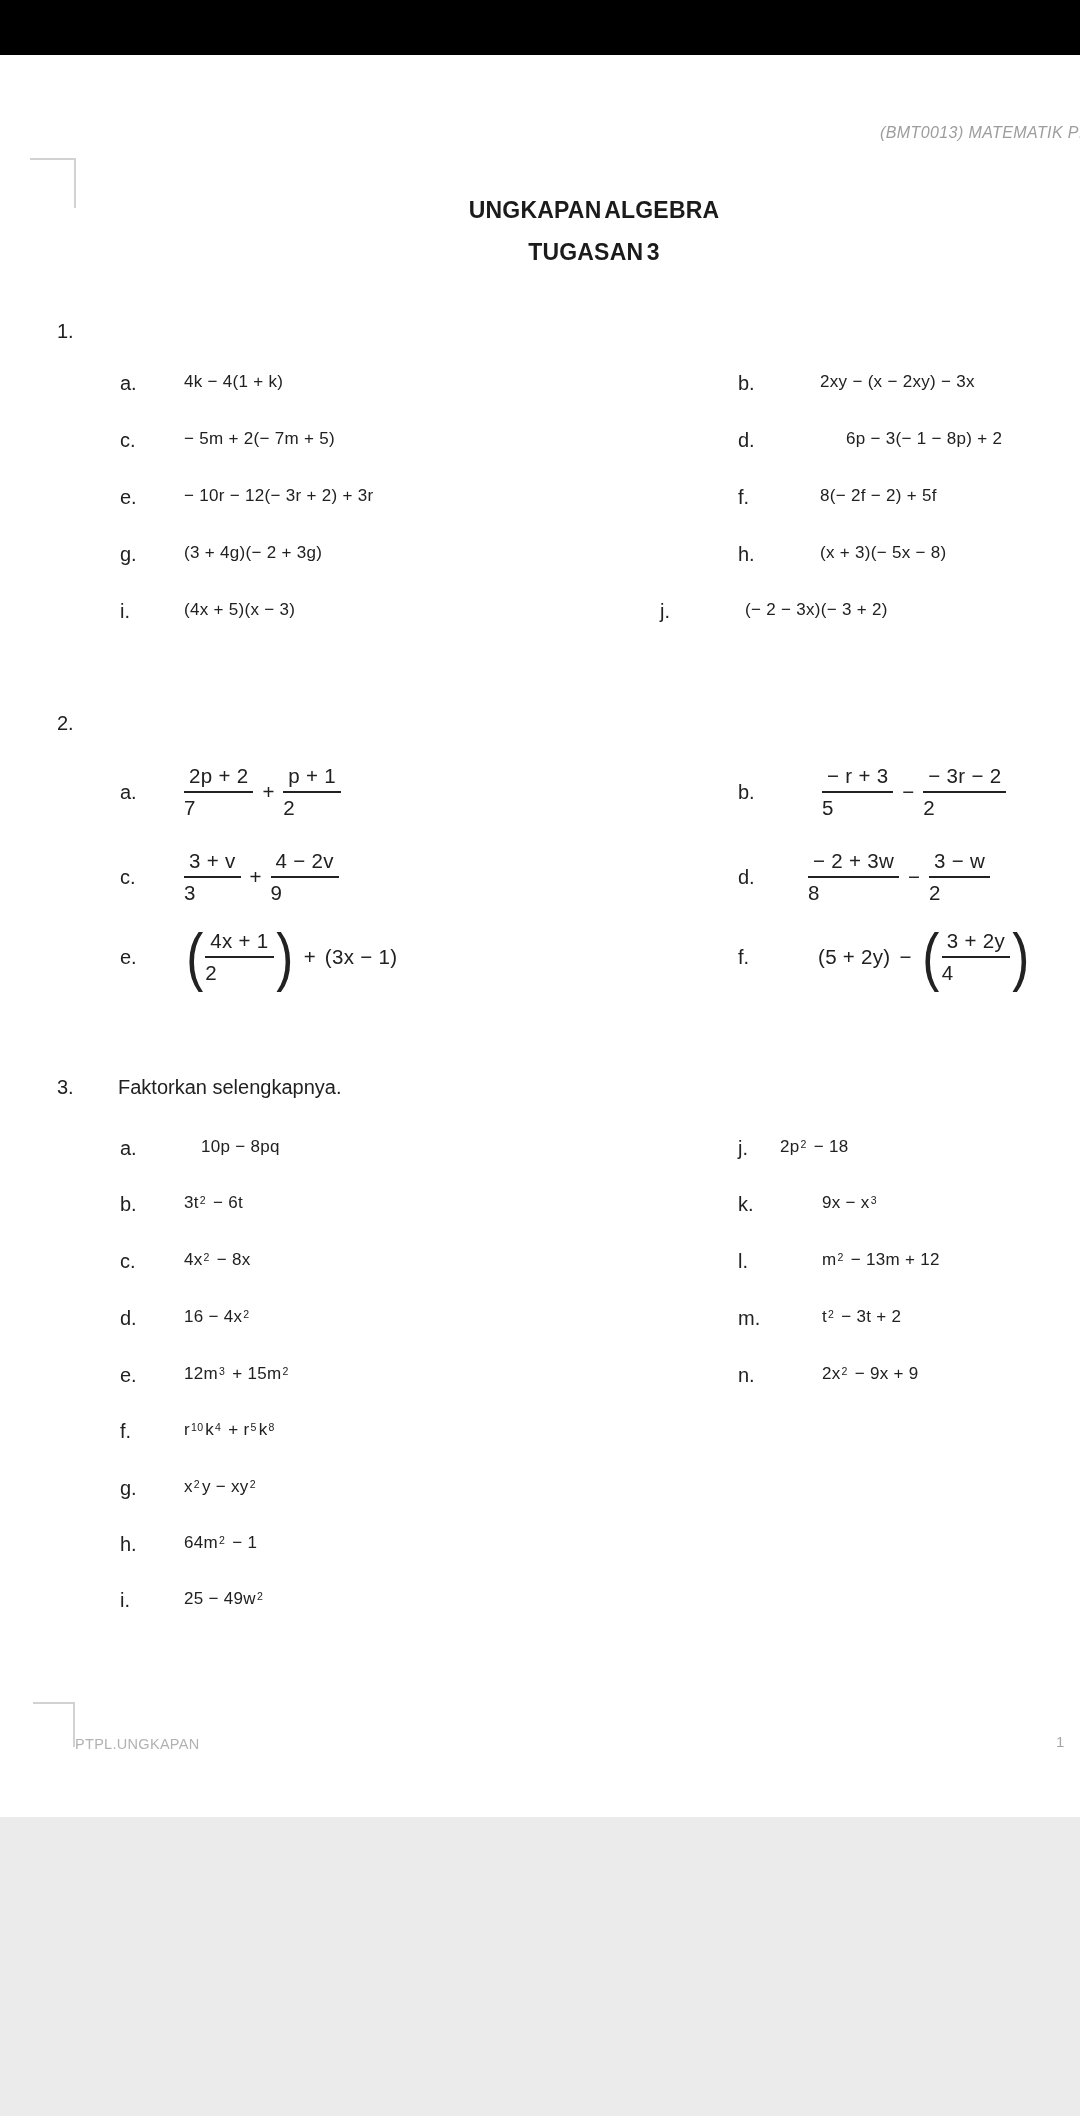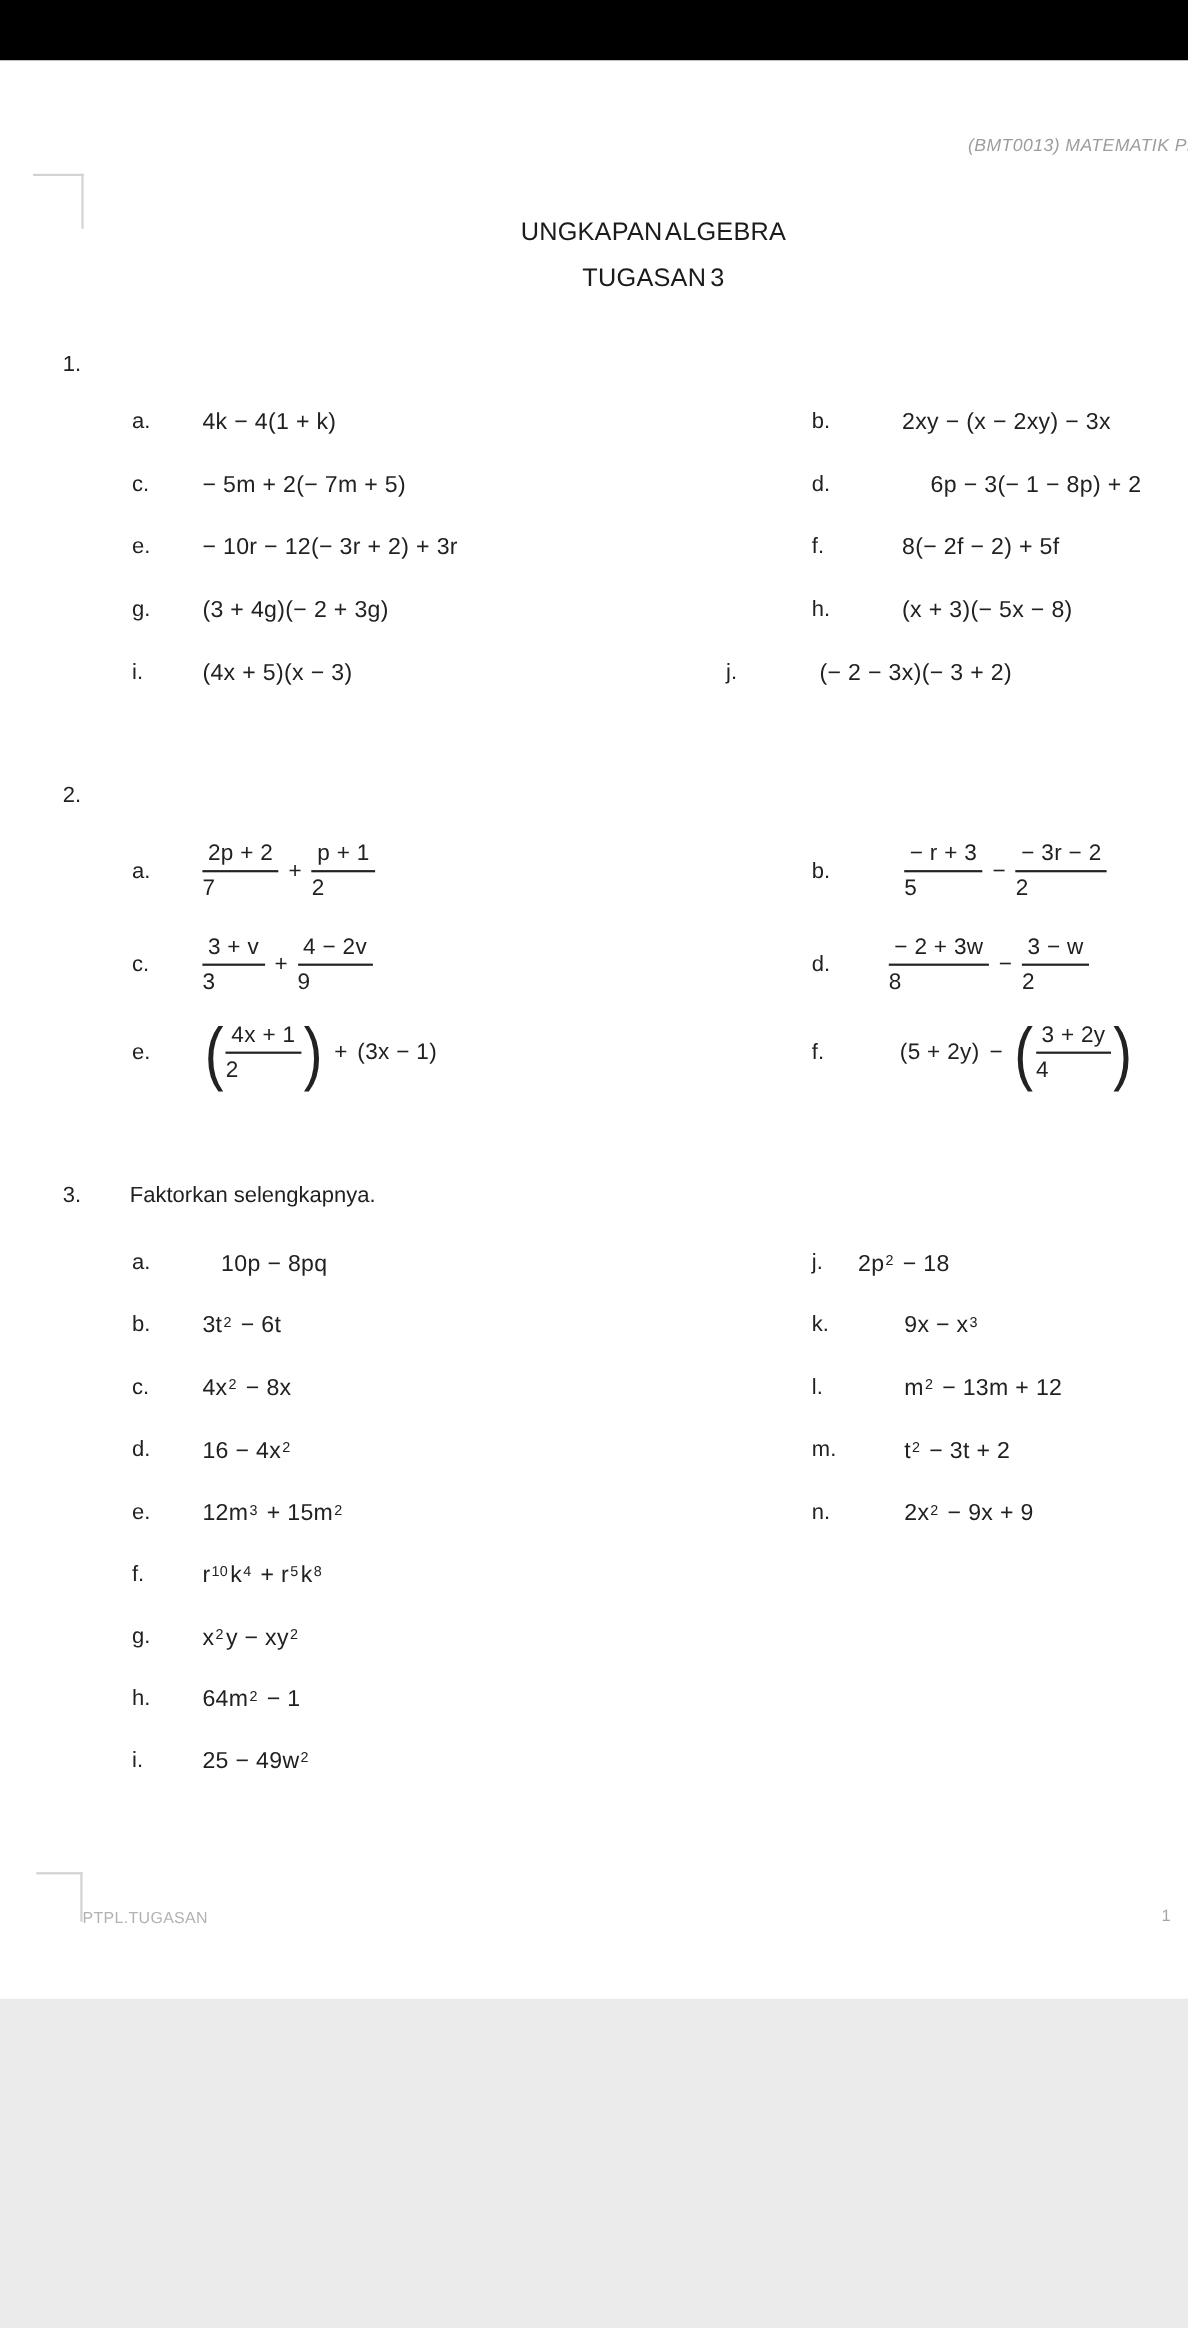--- a/index.html
+++ b/index.html
@@ -14,30 +14,30 @@
 
   .abs{position:absolute;white-space:nowrap}
   .course{top:124px;left:880px;font-size:16px;font-style:italic;color:#9d9d9d;letter-spacing:.4px}
 
   .corner-top{position:absolute;top:158px;left:30px;width:44px;height:48px;
     border-top:2px solid #d2d2d2;border-right:2px solid #d2d2d2}
   .corner-bottom{position:absolute;top:1702px;left:33px;width:40px;height:43px;
     border-top:2px solid #d2d2d2;border-right:2px solid #d2d2d2}
 
   .title{position:absolute;left:108px;width:972px;text-align:center;
-    font-weight:normal;font-size:23px;letter-spacing:.2px;word-spacing:-3px;color:#1b1b1b}
+    font-weight:bold;font-size:23px;letter-spacing:.2px;word-spacing:-3px;color:#1b1b1b}
   .t1{top:197px}.t2{top:239px}
 
   .qhead{position:absolute;left:0;width:1080px;height:30px}
   .qnum{left:57px;font-size:20px}
   .qprompt{left:118px;font-size:20px}
 
   .row{position:absolute;left:0;width:1080px;height:30px}
   .lbl{font-size:20px}
-  .expr{font-size:21px;letter-spacing:.3px}
+  .expr{font-size:17px;letter-spacing:.3px}
   sup{font-size:62%;line-height:0;position:relative;top:-.42em;vertical-align:baseline;margin:0 2px 0 1px}
 
   .mrow{position:absolute;display:flex;align-items:center}
   .lblw{display:inline-block;width:64px;font-size:20px}
   .lblw2{display:inline-block;width:84px;font-size:20px}
   .frac{display:inline-block;font-size:20.5px;letter-spacing:.3px}
   .fnum{display:block;padding:0 5px 3px;border-bottom:2px solid #222}
   .fden{display:block;padding-top:3px}
   .mop{margin:0 9px;font-size:20.5px}
   .mtext{font-size:20.5px;letter-spacing:.3px;white-space:nowrap}
@@ -215,14 +215,14 @@
 <div class="row" style="top:1533px">
   <span class="abs lbl" style="left:120px">h.</span>
   <span class="abs expr" style="left:184px">64m<sup>2</sup> − 1</span>
 </div>
 <div class="row" style="top:1589px">
   <span class="abs lbl" style="left:120px">i.</span>
   <span class="abs expr" style="left:184px">25 − 49w<sup>2</sup></span>
 </div>
 
 <div class="corner-bottom"></div>
-<span class="abs footer-left">PTPL.TUGASAN</span>
+<span class="abs footer-left">PTPL.UNGKAPAN</span>
 <span class="abs pagenum">1</span>
 
 </body></html>

